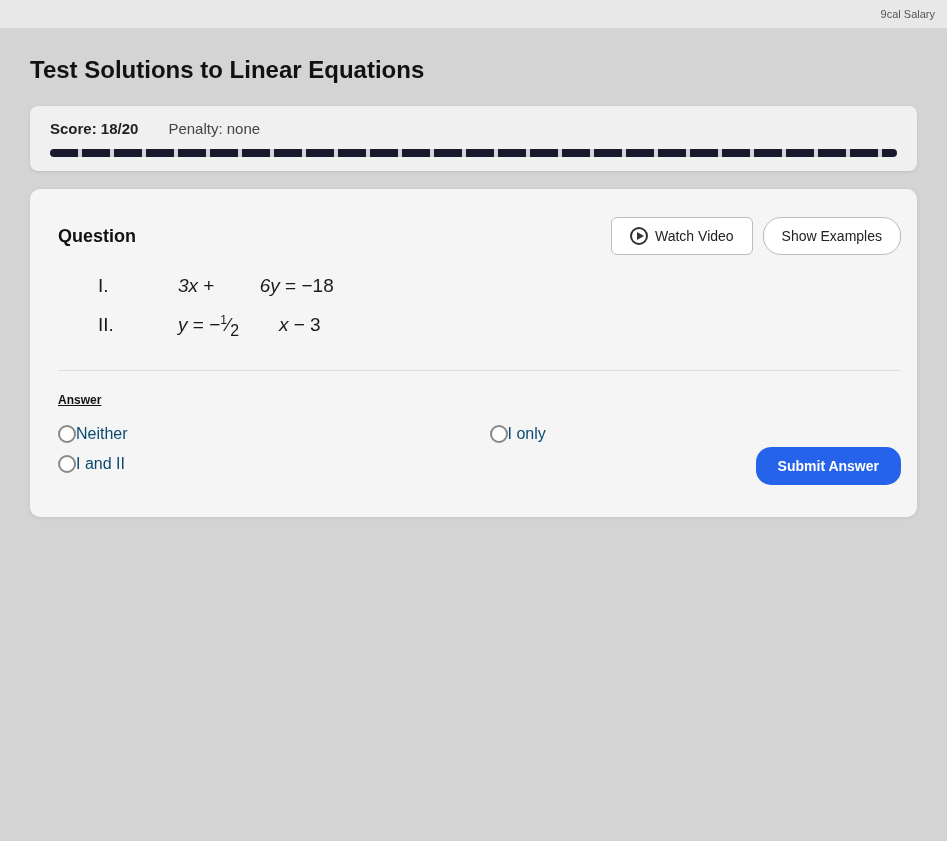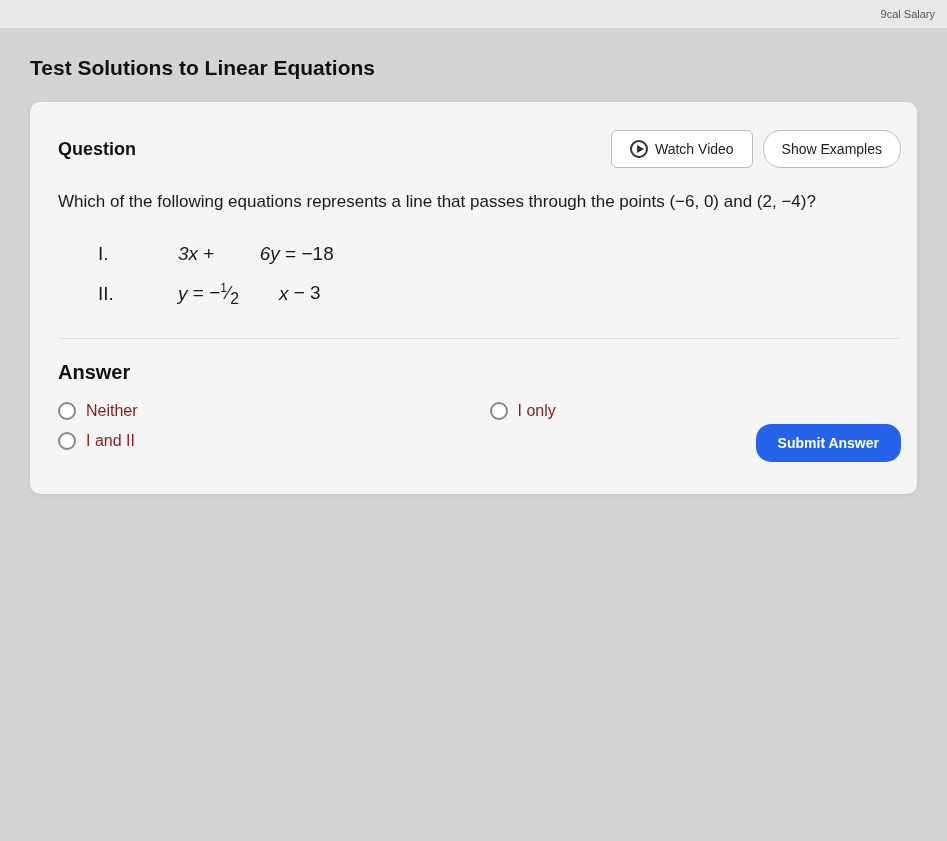--- a/index.html
+++ b/index.html
@@ -24,21 +24,21 @@
       color: #555;
     }
 
     .main-container {
       background: #d4d4d4;
       flex: 1;
       padding: 28px 30px;
     }
 
     .page-title {
-      font-size: 21px;
+      font-size: 24px;
       font-weight: 700;
       color: #111;
       margin-bottom: 22px;
     }
 
     .score-card {
       background: #f0f0f0;
       border-radius: 8px;
       padding: 14px 20px;
       margin-bottom: 18px;
@@ -180,39 +180,39 @@
       margin-left: 40px;
     }
 
     .divider {
       height: 1px;
       background: #ddd;
       margin-bottom: 22px;
     }
 
     .answer-label {
-      font-size: 20px;
+      font-size: 12px;
       font-weight: 700;
       color: #111;
       margin-bottom: 18px;
+      text-decoration: underline;
     }
 
     .answer-options {
       display: grid;
       grid-template-columns: 1fr 1fr;
       gap: 12px 20px;
       margin-bottom: 20px;
     }
 
     .answer-option {
       display: flex;
       align-items: flex-end;
-      gap: 10px;
       font-size: 16px;
-      color: #7f1d1d;
+      color: #0c4a6e;
       cursor: pointer;
     }
 
     .radio-circle {
       width: 18px;
       height: 18px;
       border: 2px solid #888;
       border-radius: 50%;
       flex-shrink: 0;
       background: white;
@@ -243,38 +243,46 @@
 </head>
 <body>
 
 <div class="top-bar">
   <span>9cal Salary</span>
 </div>
 
 <div class="main-container">
   <h1 class="page-title">Test Solutions to Linear Equations</h1>
 
+  <div class="score-card">
+    <div style="width:100%">
+      <div style="display:flex; gap:30px; margin-bottom:12px;">
+        <span class="score-label">Score: 18/20</span>
+        <span class="penalty-label">Penalty: none</span>
+      </div>
+      <div class="progress-bar-container"></div>
+    </div>
+  </div>
 
   <div class="question-card">
     <div class="question-header">
       <span class="question-label">Question</span>
       <div class="header-buttons">
         <button class="btn-watch-video">
           <span class="play-icon">
             <span class="play-triangle"></span>
           </span>
           <span>Watch Video</span>
         </button>
         <button class="btn-show-examples">
           <span>Show Examples</span>
         </button>
       </div>
     </div>
 
-    <p class="question-text">Which of the following equations represents a line that passes through the points (−6, 0) and (2, −4)?</p>
 
     <div class="equations-container">
 
       <div class="equation-row">
         <span class="eq-num">I.</span>
         <span class="eq-content">
           <span class="math">3x</span> + <span class="math">6y</span> = −18
         </span>
       </div>
 

